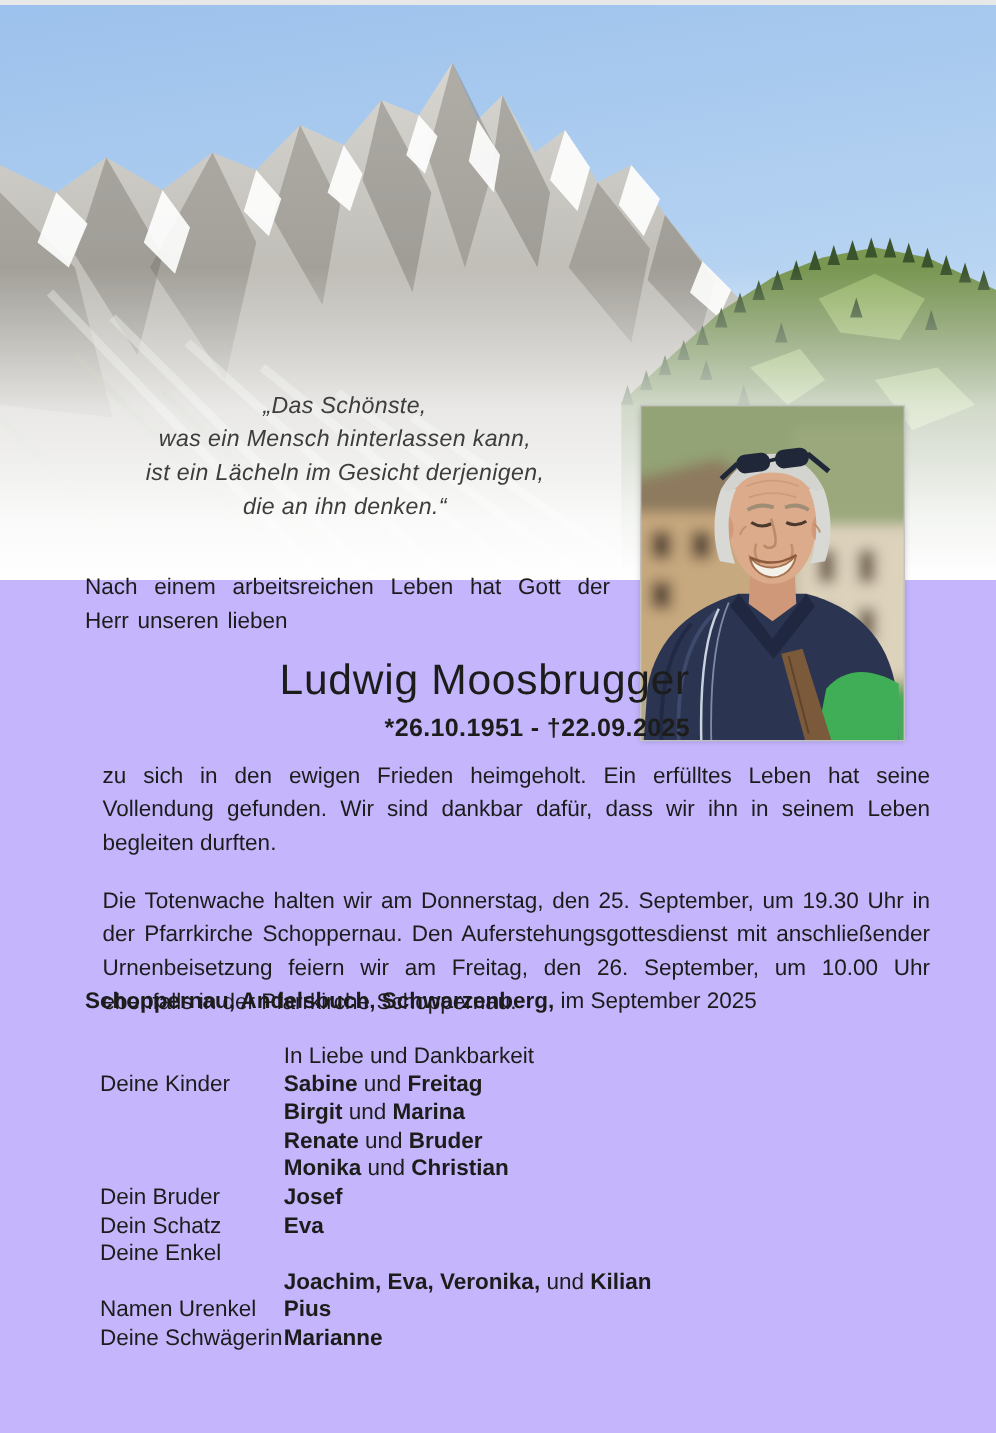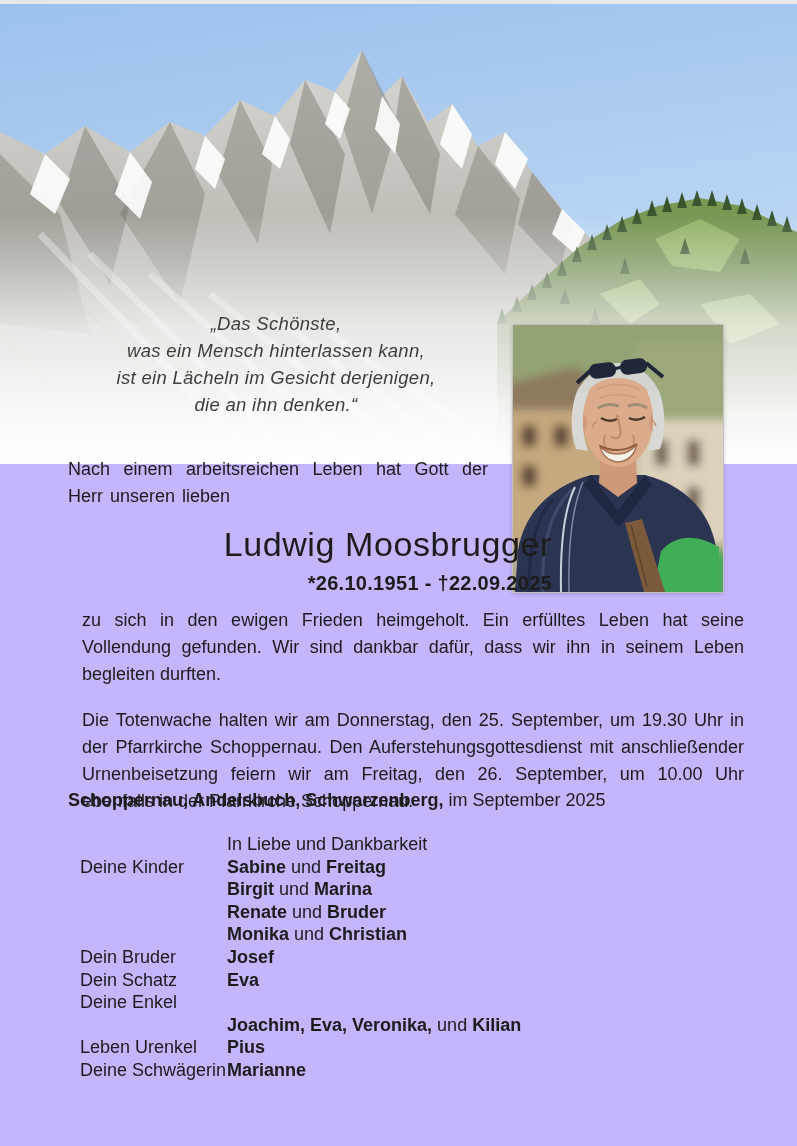--- a/index.html
+++ b/index.html
@@ -280,21 +280,21 @@
         <span class="fval"><span class="b">Eva</span></span>
       </div>
       <div class="frow">
         <span class="flabel">Deine Enkel</span>
       </div>
       <div class="frow">
         <span class="flabel"></span>
         <span class="fval"><span class="b">Joachim, Eva, Veronika,</span><span> und </span><span class="b">Kilian</span></span>
       </div>
       <div class="frow">
-        <span class="flabel">Leben Urenkel</span>
+        <span class="flabel">Namen Urenkel</span>
         <span class="fval"><span class="b">Pius</span></span>
       </div>
       <div class="frow">
         <span class="flabel">Deine Schwägerin</span>
         <span class="fval"><span class="b">Marianne</span></span>
       </div>
       <div class="frow">
         <span class="flabel"></span>
       </div>
     </div>

